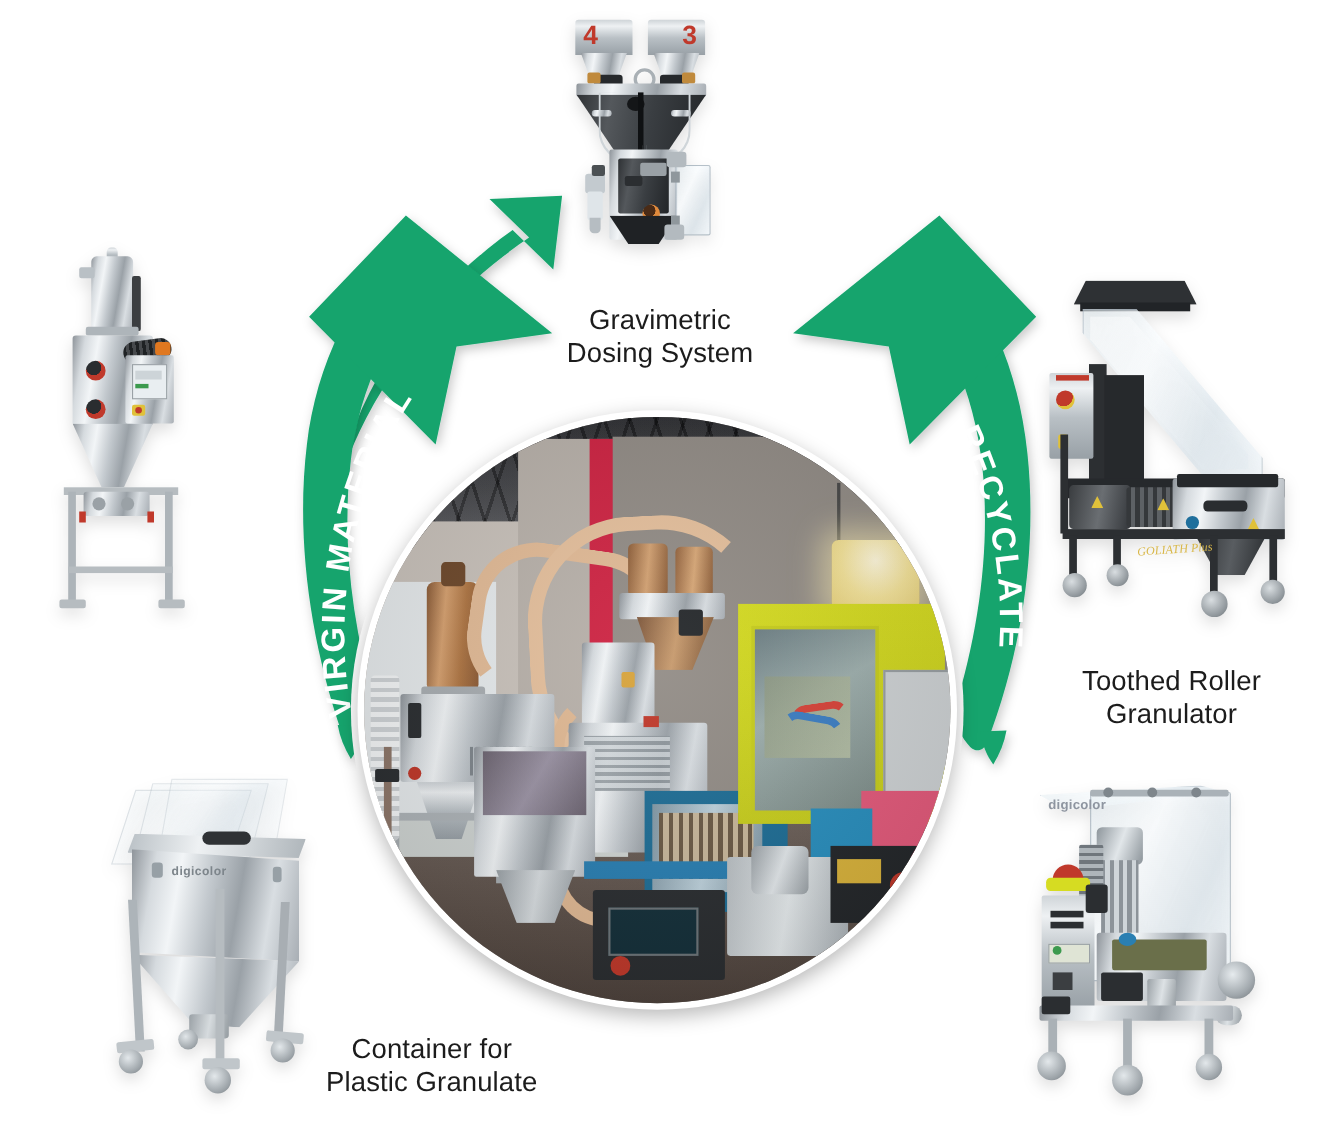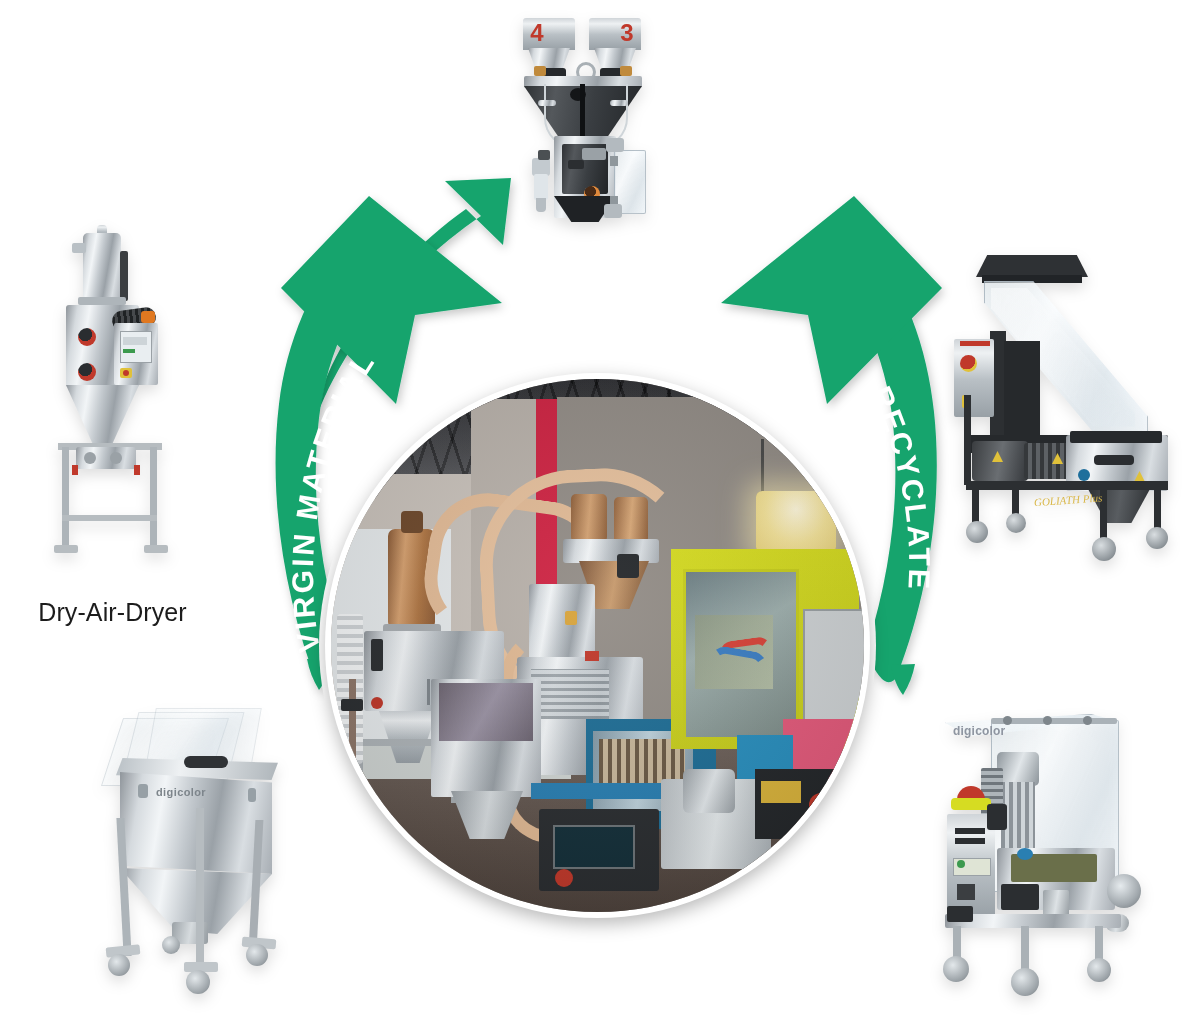--- a/index.html
+++ b/index.html
@@ -267,21 +267,20 @@
     <div class="cp" style="position:absolute;left:34px;top:290px;width:95px;height:6px;background:#b6bcc0;"></div>
     <div class="cp" style="position:absolute;left:26px;top:320px;width:24px;height:8px;background:#b6bcc0;border-radius:2px;"></div>
     <div class="cp" style="position:absolute;left:116px;top:320px;width:24px;height:8px;background:#b6bcc0;border-radius:2px;"></div>
 
     <div class="cp steel" style="position:absolute;left:48px;top:222px;width:60px;height:22px;border-radius:3px;"></div>
     <div class="cp" style="position:absolute;left:56px;top:227px;width:12px;height:12px;border-radius:50%;background:#9aa1a6;"></div>
     <div class="cp" style="position:absolute;left:82px;top:227px;width:12px;height:12px;border-radius:50%;background:#9aa1a6;"></div>
     <div class="cp" style="position:absolute;left:44px;top:240px;width:6px;height:10px;background:#c0392b;"></div>
     <div class="cp" style="position:absolute;left:106px;top:240px;width:6px;height:10px;background:#c0392b;"></div>
   </div>
-  <div class="caption" style="left: 0px; top: 598px; width: 225px; color: rgb(28, 28, 28);">Dry-Air-Dryer</div>
 
   <div class="node photo" style="left:510px; top:18px; width:180px; height:255px;">
 
     <div class="cp steel-v" style="position:absolute;left:13px;top:0;width:52px;height:32px;border-radius:3px 3px 0 0;"></div>
     <div class="cp" style="position:absolute;left:17px;top:2px;width:20px;height:26px;color:#c0392b;font-weight:bold;font-size:24px;line-height:26px;text-align:center;">4</div>
     <div class="cp steel-v" style="position:absolute;left:79px;top:0;width:52px;height:32px;border-radius:3px 3px 0 0;"></div>
     <div class="cp" style="position:absolute;left:107px;top:2px;width:20px;height:26px;color:#c0392b;font-weight:bold;font-size:24px;line-height:26px;text-align:center;">3</div>
     <div class="cp steel" style="position:absolute;left:18px;top:30px;width:42px;height:28px;clip-path:polygon(0 0,100% 0,76% 100%,24% 100%);"></div>
     <div class="cp steel" style="position:absolute;left:84px;top:30px;width:42px;height:28px;clip-path:polygon(0 0,100% 0,76% 100%,24% 100%);"></div>
 
@@ -314,20 +313,22 @@
     <div class="cp" style="position:absolute;left:100px;top:178px;width:8px;height:10px;background:#8f979c;"></div>
 
     <div class="cp" style="position:absolute;left:22px;top:140px;width:18px;height:18px;border-radius:3px;background:#c3cacf;"></div>
     <div class="cp" style="position:absolute;left:24px;top:156px;width:14px;height:26px;background:#dfe5e9;border-radius:2px;"></div>
     <div class="cp" style="position:absolute;left:26px;top:180px;width:10px;height:14px;background:#b6bdc2;border-radius:0 0 4px 4px;"></div>
     <div class="cp" style="position:absolute;left:28px;top:132px;width:12px;height:10px;background:#4b5053;border-radius:2px;"></div>
 
     <div class="cp" style="position:absolute;left:96px;top:120px;width:18px;height:14px;border-radius:3px;background:#b3babf;"></div>
     <div class="cp" style="position:absolute;left:94px;top:186px;width:18px;height:14px;border-radius:3px;background:#b3babf;"></div>
   </div>
+  <div class="caption" style="left: 480px; top: 277px; width: 240px; color: rgb(28, 28, 28);">Gravimetric
+Dosing System</div>
 
   <div class="node photo" style="left:948px; top:255px; width:240px; height:330px;">
 
     <div class="cp" style="position:absolute;left:28px;top:0px;width:112px;height:22px;background:#2e3134;clip-path:polygon(10% 0,90% 0,100% 100%,0 100%);"></div>
     <div class="cp" style="position:absolute;left:34px;top:20px;width:100px;height:8px;background:#212427;"></div>
 
     <div class="cp glassy" style="position:absolute;left:36px;top:26px;width:162px;height:152px;
          clip-path:polygon(0 0,30% 0,100% 88%,100% 100%,68% 100%,0 14%);"></div>
     <div class="cp" style="position:absolute;left:40px;top:30px;width:150px;height:146px;
          background:linear-gradient(125deg,rgba(255,255,255,.5),rgba(210,225,235,.18));
@@ -362,20 +363,22 @@
     <div class="cp" style="position:absolute;left:206px;top:232px;width:7px;height:44px;background:#2c2f32;"></div>
 
     <div class="cp" style="position:absolute;left:86px;top:238px;width:92px;height:16px;color:#d9b84a;font-size:11px;font-style:italic;
                 font-family:'Liberation Serif',serif;transform:rotate(-4deg);">GOLIATH Plus</div>
 
     <div class="cp" style="position:absolute;left:18px;top:266px;width:22px;height:22px;border-radius:50%;background:radial-gradient(circle at 38% 35%,#d9dee1,#8d9499 70%,#5e6468);"></div>
     <div class="cp" style="position:absolute;left:58px;top:258px;width:20px;height:20px;border-radius:50%;background:radial-gradient(circle at 38% 35%,#d9dee1,#8d9499 70%,#5e6468);"></div>
     <div class="cp" style="position:absolute;left:144px;top:282px;width:24px;height:24px;border-radius:50%;background:radial-gradient(circle at 38% 35%,#d9dee1,#8d9499 70%,#5e6468);"></div>
     <div class="cp" style="position:absolute;left:198px;top:272px;width:22px;height:22px;border-radius:50%;background:radial-gradient(circle at 38% 35%,#d9dee1,#8d9499 70%,#5e6468);"></div>
   </div>
+  <div class="caption" style="left: 940px; top: 605px; width: 250px; color: rgb(28, 28, 28);">Toothed Roller
+Granulator</div>
 
   <div class="node photo" style="left:98px; top:700px; width:230px; height:300px;">
 
     <div class="cp glassy" style="position:absolute;left:14px;top:18px;width:104px;height:66px;transform:skewX(-18deg);opacity:.45;"></div>
     <div class="cp glassy" style="position:absolute;left:32px;top:12px;width:104px;height:66px;transform:skewX(-14deg);opacity:.4;"></div>
     <div class="cp glassy" style="position:absolute;left:52px;top:8px;width:104px;height:64px;transform:skewX(-10deg);opacity:.35;"></div>
 
     <div class="cp" style="position:absolute;left:18px;top:58px;width:162px;height:22px;
          background:linear-gradient(100deg,#b9c0c5,#eef1f3 40%,#aeb5ba);
          clip-path:polygon(4% 0,100% 22%,96% 100%,0 78%);"></div>
@@ -397,20 +400,22 @@
     <div class="cp" style="position:absolute;left:98px;top:108px;width:8px;height:162px;background:#b6bcc0;"></div>
     <div class="cp" style="position:absolute;left:154px;top:120px;width:8px;height:130px;background:#a8aeb3;transform:skewX(-3deg);"></div>
 
     <div class="cp" style="position:absolute;left:8px;top:246px;width:34px;height:10px;background:#c0c6ca;border-radius:2px;transform:rotate(-6deg);"></div>
     <div class="cp" style="position:absolute;left:10px;top:254px;width:22px;height:22px;border-radius:50%;background:radial-gradient(circle at 38% 35%,#e3e8eb,#9aa1a6 70%,#6b7175);"></div>
     <div class="cp" style="position:absolute;left:86px;top:262px;width:34px;height:10px;background:#c0c6ca;border-radius:2px;"></div>
     <div class="cp" style="position:absolute;left:88px;top:270px;width:24px;height:24px;border-radius:50%;background:radial-gradient(circle at 38% 35%,#e3e8eb,#9aa1a6 70%,#6b7175);"></div>
     <div class="cp" style="position:absolute;left:144px;top:238px;width:34px;height:10px;background:#c0c6ca;border-radius:2px;transform:rotate(5deg);"></div>
     <div class="cp" style="position:absolute;left:148px;top:244px;width:22px;height:22px;border-radius:50%;background:radial-gradient(circle at 38% 35%,#e3e8eb,#9aa1a6 70%,#6b7175);"></div>
   </div>
+  <div class="caption" style="left: 270px; top: 940px; width: 245px; color: rgb(28, 28, 28);">Container for
+Plastic Granulate</div>
 
   <div class="node photo" style="left:935px; top:708px; width:230px; height:300px;">
 
     <div class="cp glassy" style="position:absolute;left:10px;top:6px;width:168px;height:38px;
          clip-path:polygon(0 22%,86% 0,100% 16%,14% 56%);"></div>
     <div class="cp glassy" style="position:absolute;left:56px;top:12px;width:126px;height:170px;border-radius:2px;"></div>
     <div class="cp" style="position:absolute;left:18px;top:16px;width:80px;height:14px;color:#8e95a0;font-size:12px;font-weight:bold;letter-spacing:.2px;">digicolor</div>
     <div class="cp" style="position:absolute;left:56px;top:10px;width:126px;height:6px;background:#aab2b8;border-radius:2px;"></div>
     <div class="cp" style="position:absolute;left:68px;top:8px;width:9px;height:9px;border-radius:50%;background:#7e868c;"></div>
     <div class="cp" style="position:absolute;left:108px;top:8px;width:9px;height:9px;border-radius:50%;background:#7e868c;"></div>

